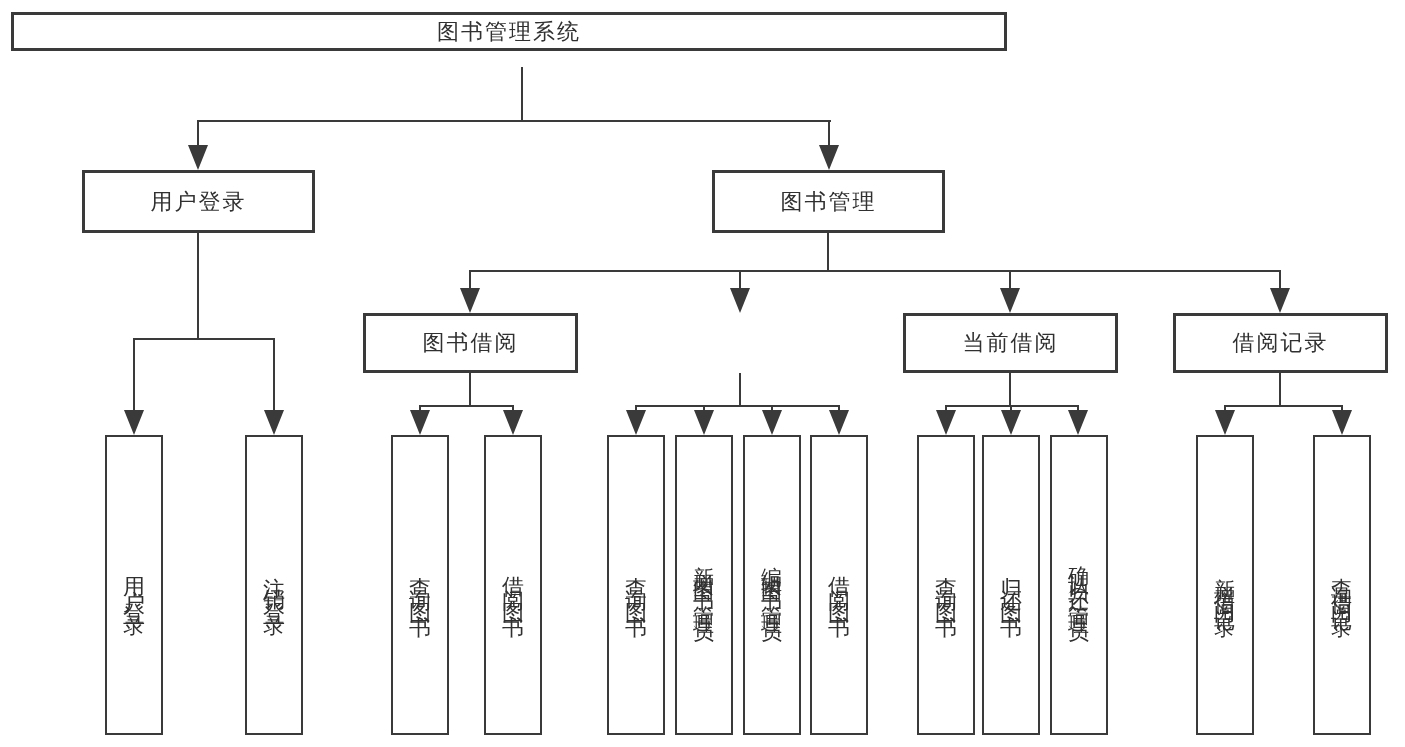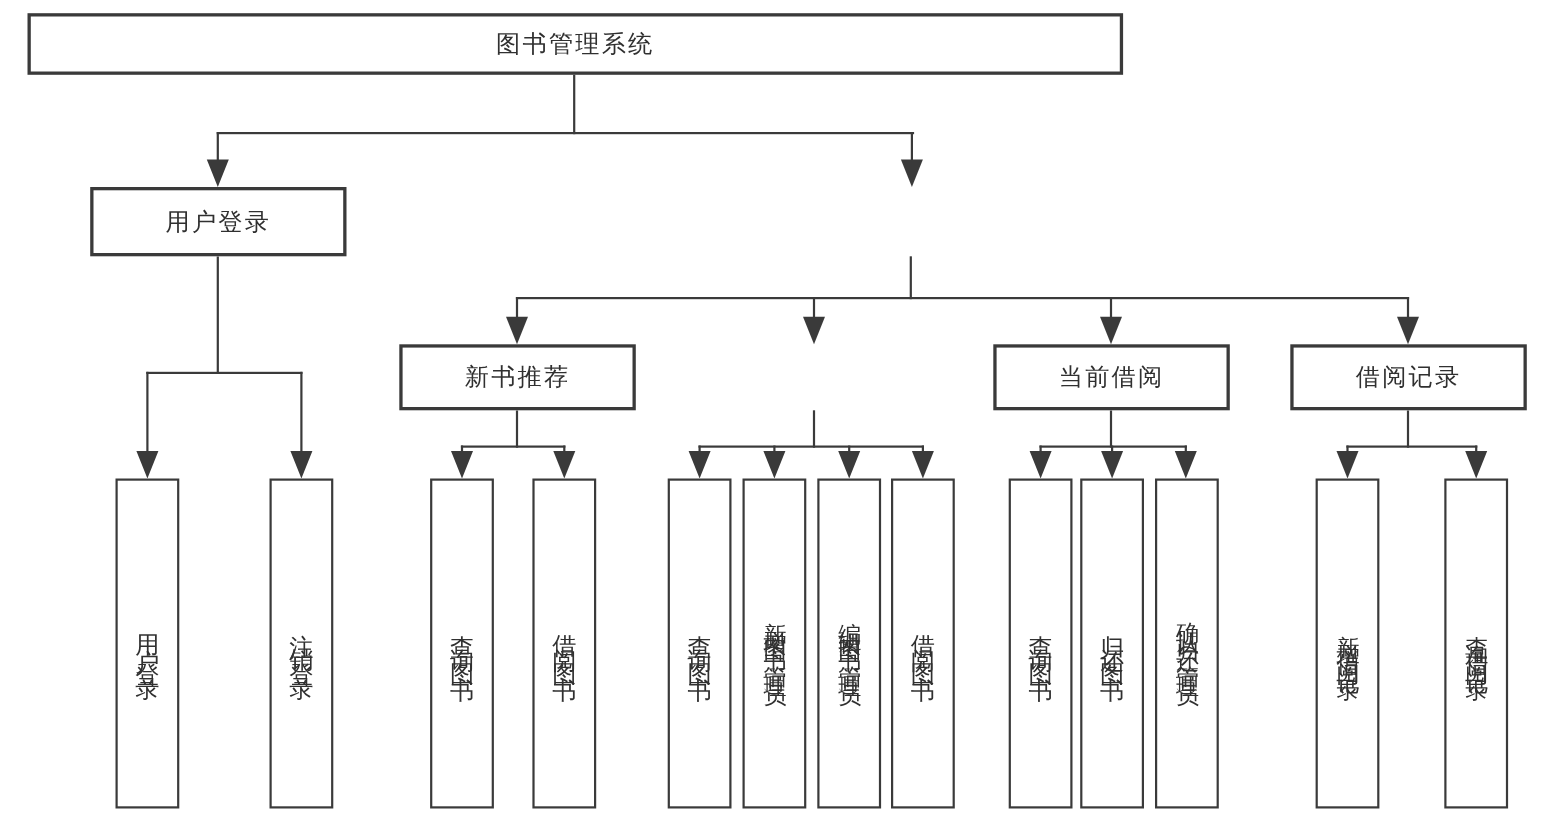--- a/index.html
+++ b/index.html
@@ -31,25 +31,26 @@
   .watermark{
     position:absolute;right:10px;bottom:6px;z-index:3;
     font-size:20px;color:rgba(195,195,195,0.95);letter-spacing:1px;
   }
 </style>
 </head>
 <body>
 
 <div class="canvas">
 
-  <div class="box" style="left:25px;top:12px;width:996px;height:56px">图书管理系统</div>
+  <div class="box" style="left:11px;top:12px;width:996px;height:39px">图书管理系统</div>
 
   <div class="box lv2" style="left:82px">用户登录</div>
+  <div class="box lv2" style="left:712px">图书管理</div>
 
-  <div class="box lv3" style="left:363px">新书推荐</div>
+  <div class="box lv3" style="left:363px">图书借阅</div>
   <div class="box lv3" style="left:903px">当前借阅</div>
   <div class="box lv3" style="left:1173px">借阅记录</div>
 
   <div class="box leaf" style="left:105px">用户登录</div>
   <div class="box leaf" style="left:245px">注销登录</div>
 
   <div class="box leaf" style="left:391px">查询图书</div>
   <div class="box leaf" style="left:484px">借阅图书</div>
 
   <div class="box leaf" style="left:607px">查询图书</div>

